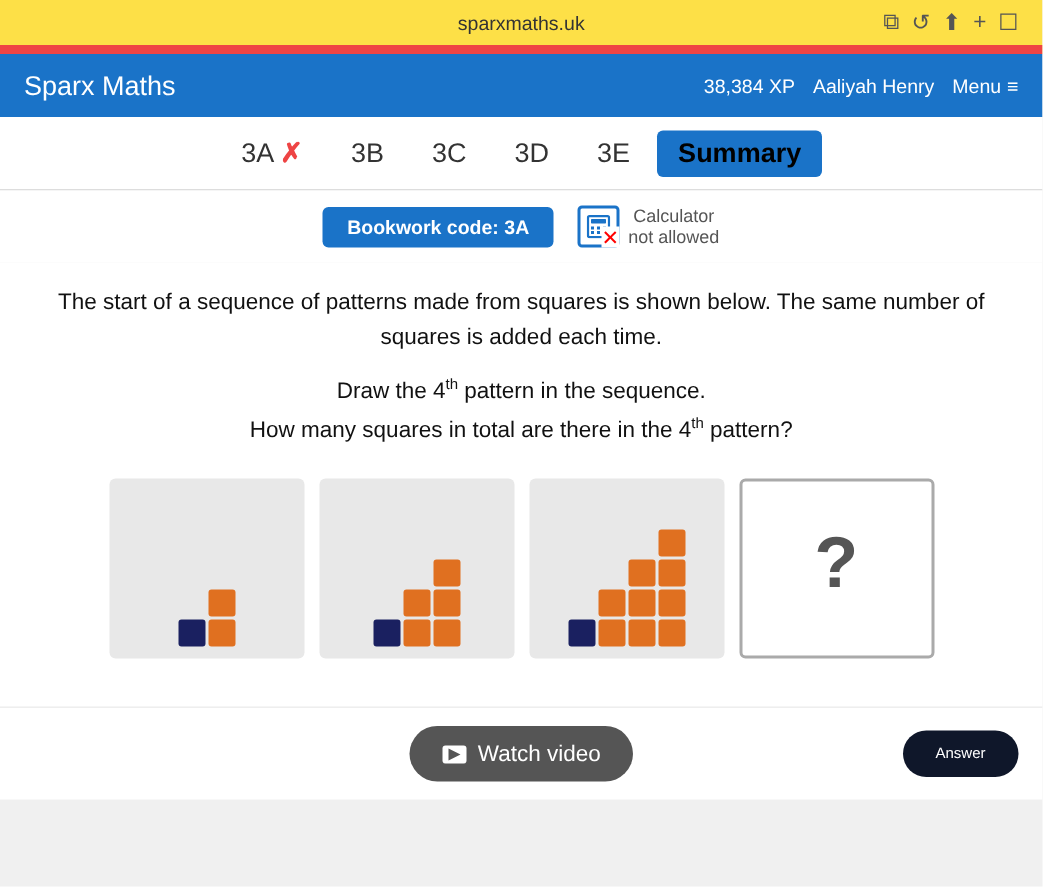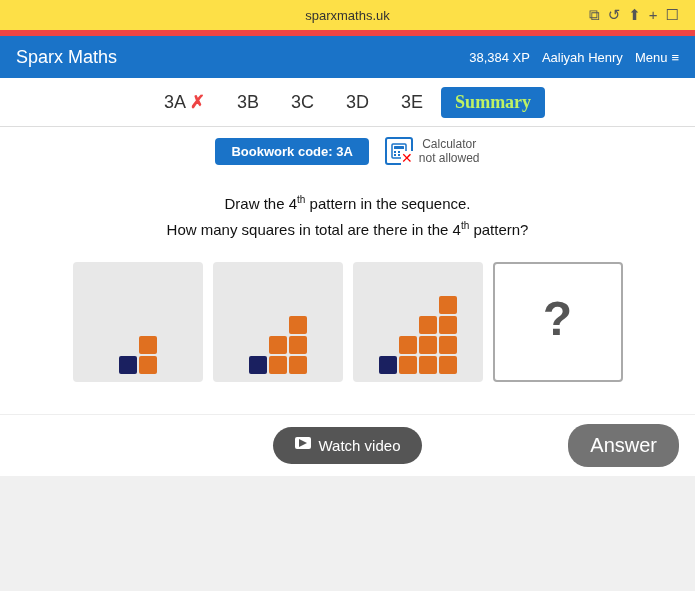--- a/index.html
+++ b/index.html
@@ -85,23 +85,22 @@
       display: flex;
       align-items: center;
       gap: 4px;
     }
     .tab.active-wrong .x-mark {
       color: #e44;
       font-weight: bold;
     }
     .tab.summary {
       background: #1a73c8;
-      color: #bef264;
+      color: #000000;
       font-weight: bold;
-      font-family: Liberation Serif, serif;
     }
 
     
     .bookwork-bar {
       display: flex;
       align-items: center;
       justify-content: center;
       gap: 16px;
       padding: 10px;
       background: white;
@@ -215,47 +214,47 @@
     }
     .watch-video-btn {
       background: #555;
       color: white;
       border: none;
       border-radius: 20px;
       padding: 10px 22px;
       font-size: 15px;
       cursor: pointer;
       display: flex;
-      align-items: flex-start;
+      align-items: center;
       gap: 8px;
     }
     .video-icon {
       display: inline-block;
       width: 16px;
       height: 12px;
       background: white;
       border-radius: 2px;
       position: relative;
     }
     .video-icon::before {
       content: '';
       position: absolute;
       left: 4px;
       top: 2px;
       border-left: 8px solid #555;
       border-top: 4px solid transparent;
       border-bottom: 4px solid transparent;
     }
     .answer-btn {
-      background: #737373;
+      background: #0f172a;
       color: white;
       border: none;
       border-radius: 20px;
       padding: 10px 22px;
-      font-size: 20px;
+      font-size: 10px;
       cursor: pointer;
       position: absolute;
       right: 16px;
     }
   </style>
 </head>
 <body>
 
 <div class="browser-bar">
   <span>sparxmaths.uk</span>
@@ -318,20 +317,21 @@
       </svg>
     </div>
     <div>
       <div>Calculator</div>
       <div>not allowed</div>
     </div>
   </div>
 </div>
 
 <div class="main-content">
+  <p class="question-text">The start of a sequence of patterns made from squares is shown below. The same number of squares is added each time.</p>
 
   <p class="draw-text">
     Draw the 4<sup>th</sup> pattern in the sequence.<br>
     How many squares in total are there in the 4<sup>th</sup> pattern?
   </p>
 
   <div class="patterns-area">
 
     <div class="pattern-box">
       <div style="display:grid; grid-template-columns: repeat(2,18px); grid-template-rows: repeat(3,18px); gap:2px;">

